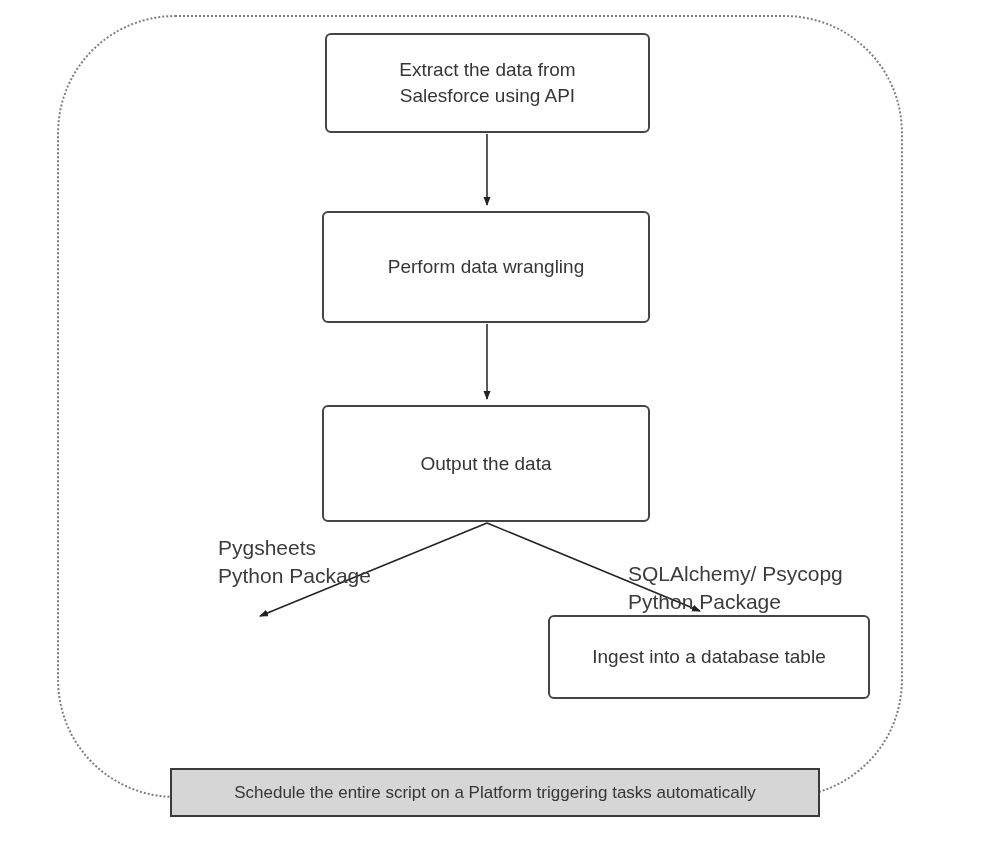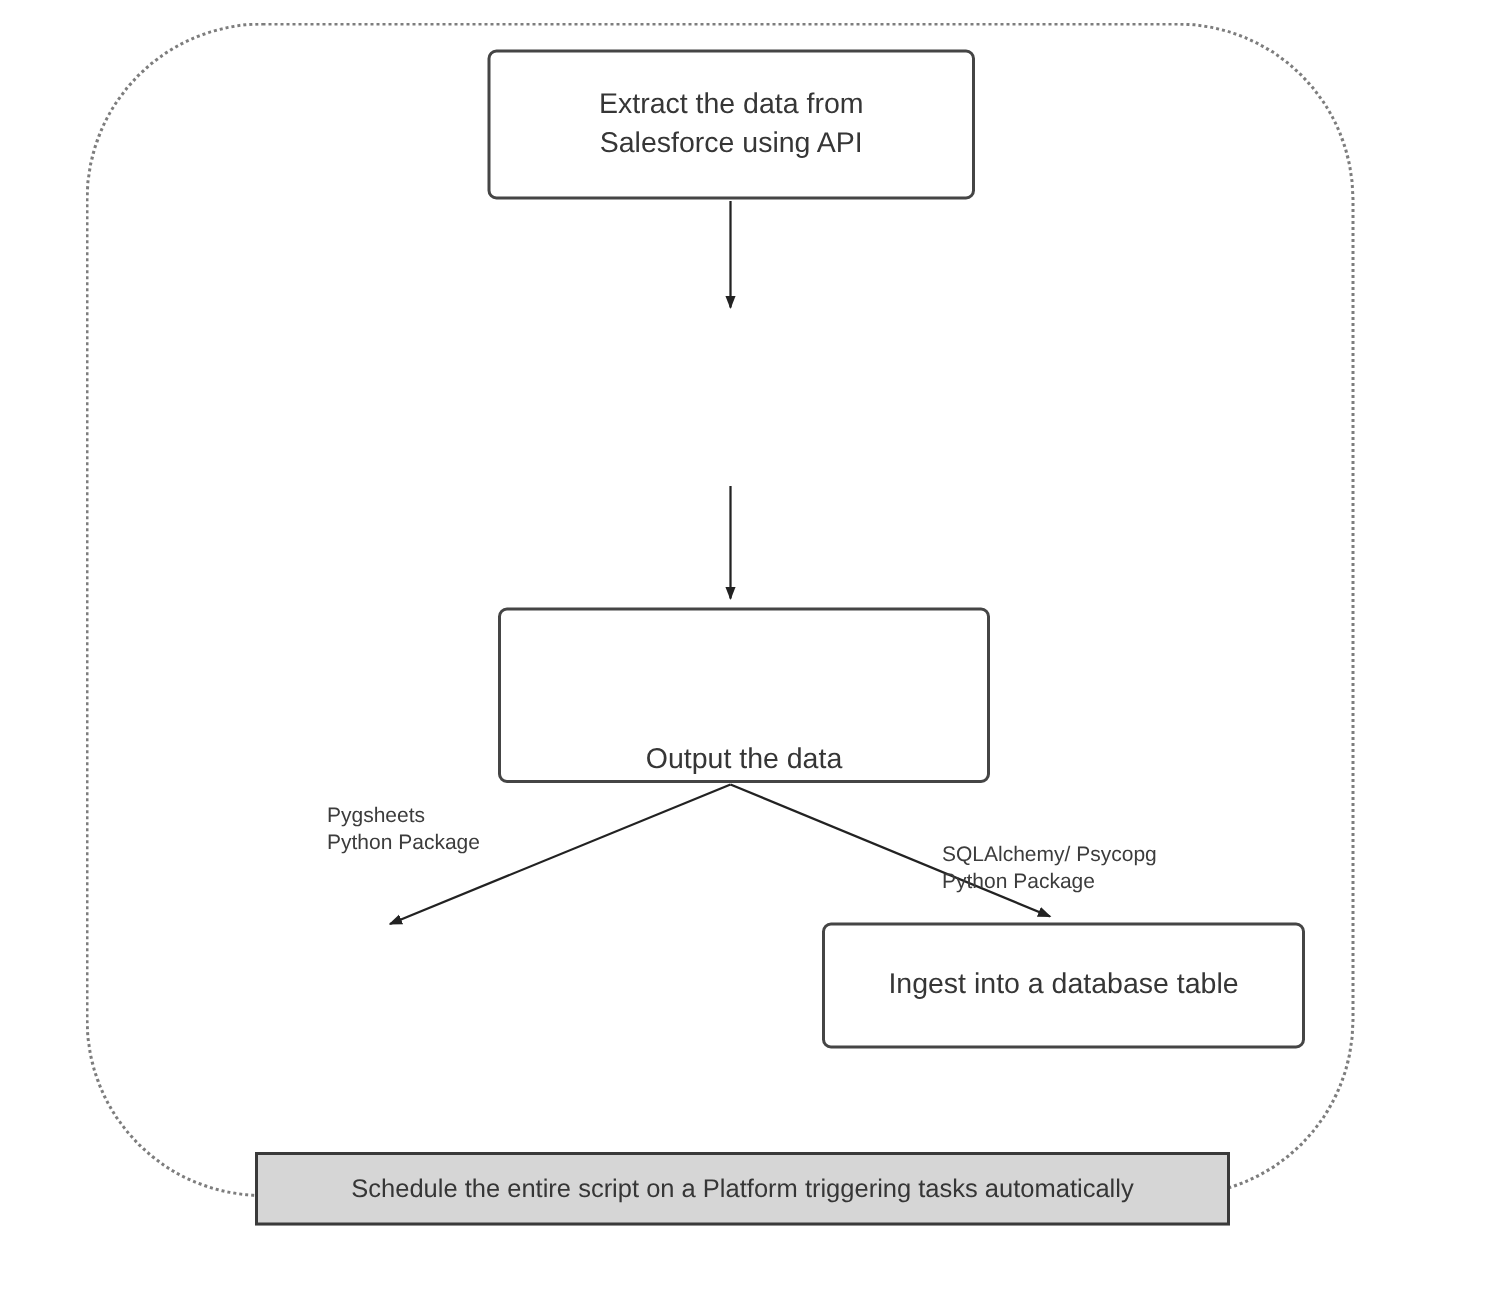--- a/index.html
+++ b/index.html
@@ -46,21 +46,21 @@
     align-items: center;
     justify-content: center;
     text-align: center;
     font-size: 19px;
     line-height: 1.35;
     color: var(--text, #363636);
     z-index: 3;
   }
   .node-extract  { left: 325px; top: 33px;  width: 325px; height: 100px; }
   .node-wrangle  { left: 322px; top: 211px; width: 328px; height: 112px; }
-  .node-output   { left: 332px; top: 405px; width: 328px; height: 117px; align-items: flex-end; }
+  .node-output   { left: 322px; top: 405px; width: 328px; height: 117px; }
   .node-export   { left: 92px;  top: 620px; width: 326px; height: 118px; }
   .node-ingest   { left: 548px; top: 615px; width: 322px; height: 84px; }
   .node-extract span { max-width: 240px; }
   .node-export  span { max-width: 265px; }
   .node-ingest  span { max-width: 235px; }
   .node-schedule {
     position: absolute;
     left: 170px;
     top: 768px;
     width: 650px;
@@ -72,21 +72,21 @@
     display: flex;
     align-items: center;
     justify-content: center;
     text-align: center;
     font-size: 17px;
     color: var(--text, #2e2e2e);
     z-index: 4;
   }
   .edge-label {
     position: absolute;
-    font-size: 14px;
+    font-size: 21px;
     line-height: 1.32;
     color: var(--label-text, #3c3c3c);
     white-space: pre-line;
     text-align: left;
     z-index: 3;
   }
   .label-pygsheets  { left: 218px; top: 534px; }
   .label-sqlalchemy { left: 628px; top: 534px; margin-top: 26px; }
   .arrowhead { fill: var(--arrow, #222222); }
 </style>
@@ -106,20 +106,23 @@
     <line x1="487" y1="134" x2="487" y2="205" marker-end="url(#ah)"></line>
     <line x1="487" y1="324" x2="487" y2="399" marker-end="url(#ah)"></line>
     <line x1="487" y1="523" x2="260" y2="616" marker-end="url(#ah)"></line>
     <line x1="487" y1="523" x2="700" y2="611" marker-end="url(#ah)"></line>
   </svg>
 
   <div class="node node-extract">
     <span>Extract the data from Salesforce using API</span>
   </div>
 
+  <div class="node node-wrangle">
+    <span>Perform data wrangling</span>
+  </div>
 
   <div class="node node-output">
     <span>Output the data</span>
   </div>
 
   <div class="edge-label label-pygsheets">Pygsheets
 Python Package</div>
 
   <div class="edge-label label-sqlalchemy">SQLAlchemy/ Psycopg
 Python Package</div>

